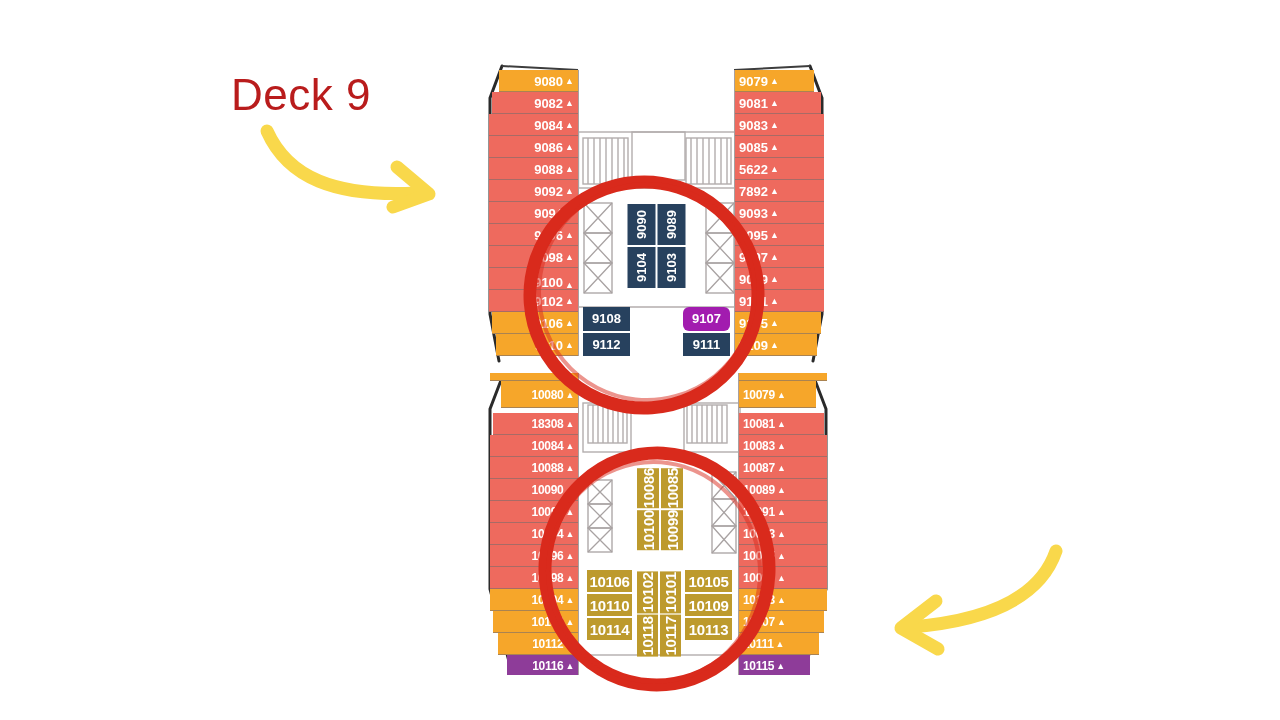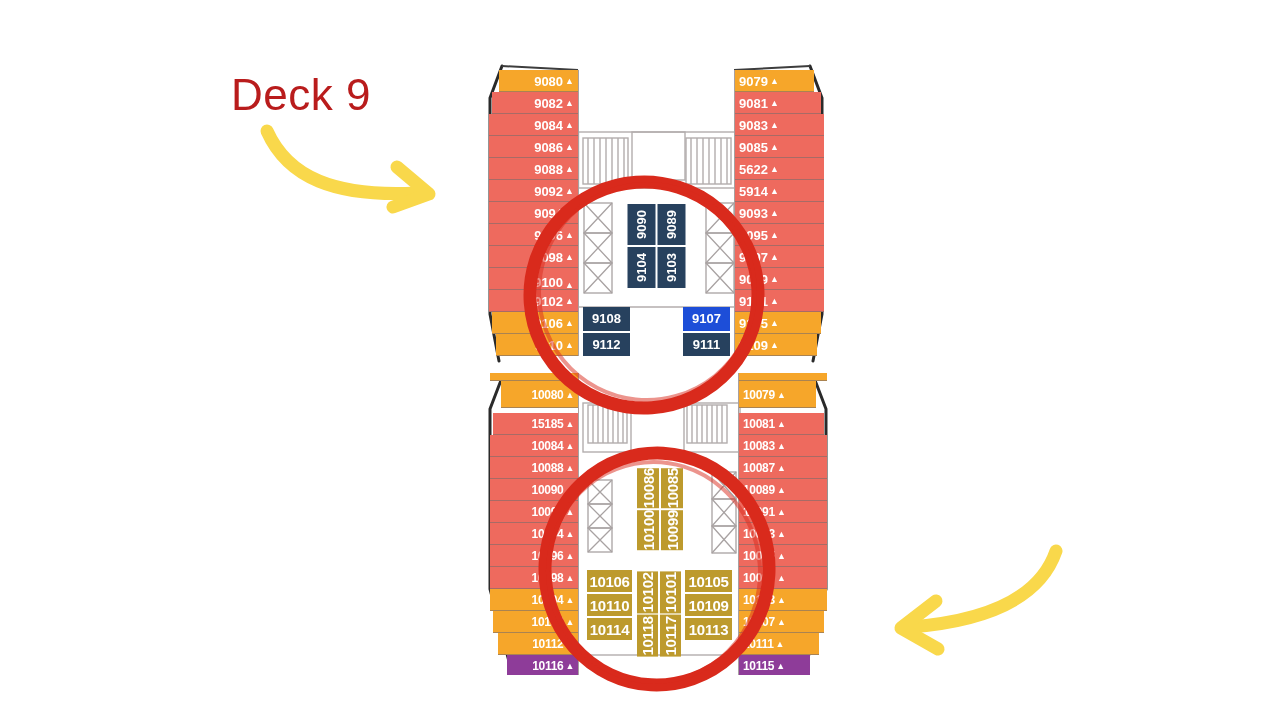--- a/index.html
+++ b/index.html
@@ -197,21 +197,21 @@
         </div>
         <div class="cabin" style="background: rgb(238, 106, 94);">
           <span>9085</span>
           <span class="tri">▲</span>
         </div>
         <div class="cabin" style="background: rgb(238, 106, 94);">
           <span>5622</span>
           <span class="tri">▲</span>
         </div>
         <div class="cabin" style="background: rgb(238, 106, 94);">
-          <span>5914</span>
+          <span>7892</span>
           <span class="tri">▲</span>
         </div>
         <div class="cabin" style="background: rgb(238, 106, 94);">
           <span>9093</span>
           <span class="tri">▲</span>
         </div>
         <div class="cabin" style="background: rgb(238, 106, 94);">
           <span>9095</span>
           <span class="tri">▲</span>
         </div>
@@ -241,21 +241,21 @@
         <div class="icell vert" style="background: rgb(39, 65, 94);">9090</div>
         <div class="icell vert" style="background: rgb(39, 65, 94);">9089</div>
         <div class="icell vert" style="background: rgb(39, 65, 94);">9104</div>
         <div class="icell vert" style="background: rgb(39, 65, 94);">9103</div>
       </div>
     <div class="block b-bl">
         <div class="icell" style="background: rgb(39, 65, 94); flex: 1 1 0%;">9108</div>
         <div class="icell" style="background: rgb(39, 65, 94); flex: 1 1 0%;">9112</div>
       </div>
     <div class="block b-br">
-        <div class="icell" style="background: #1d4ed8; flex: 1 1 0%;">9107</div>
+        <div class="icell" style="background: #a21caf; flex: 1 1 0%; border-radius: 6px;">9107</div>
         <div class="icell" style="background: rgb(39, 65, 94); flex: 1 1 0%;">9111</div>
       </div>
 
     <div class="sliver l"></div>
     <div class="sliver r"></div>
   </div>
 
   <div class="deck deck10">
     <svg class="structure" width="344" height="302" viewBox="0 0 344 302">
       <g stroke="#2a2a2a" stroke-width="3" fill="none" stroke-linecap="round">
@@ -291,21 +291,21 @@
       </g>
     </svg>
 
     <div class="col left">
         <div class="cabin" style="background: rgb(246, 166, 42);"></div>
         <div class="cabin" style="background: rgb(246, 166, 42);">
           <span>10080</span>
           <span class="tri">▲</span>
         </div>
         <div class="cabin" style="background: rgb(238, 106, 94);">
-          <span>15185</span>
+          <span>18308</span>
           <span class="tri">▲</span>
         </div>
         <div class="cabin" style="background: rgb(238, 106, 94);">
           <span>10084</span>
           <span class="tri">▲</span>
         </div>
         <div class="cabin" style="background: rgb(238, 106, 94);">
           <span>10088</span>
           <span class="tri">▲</span>
         </div>

